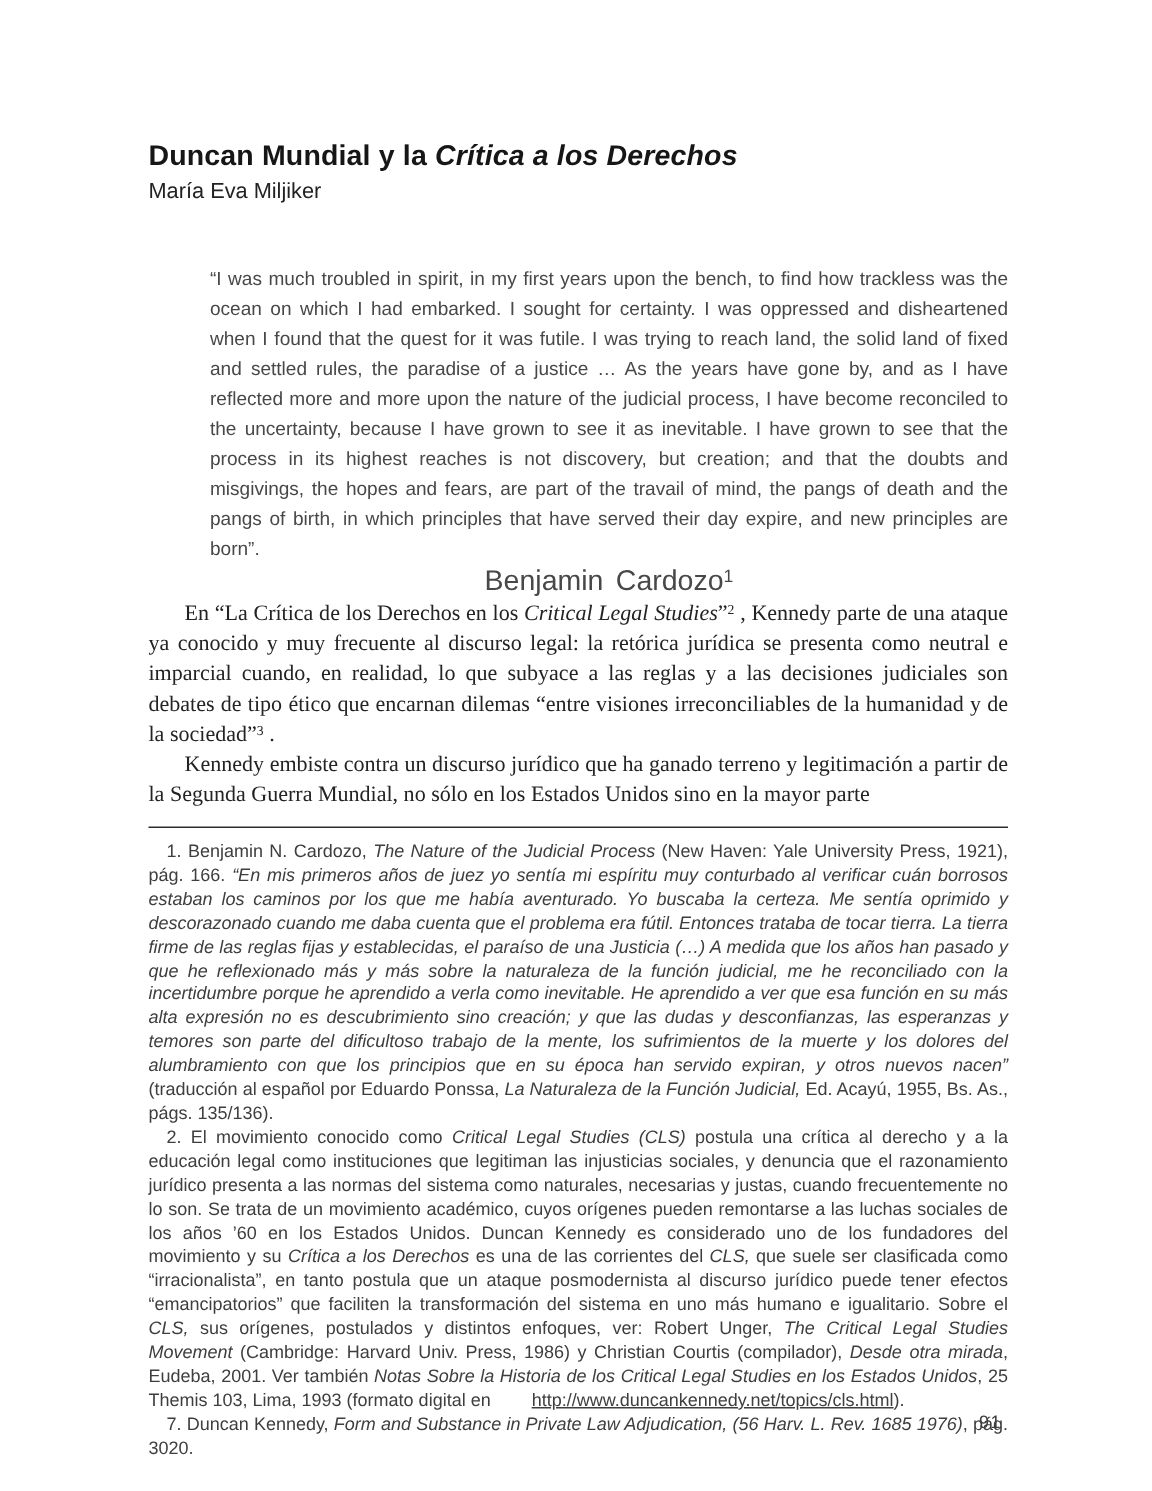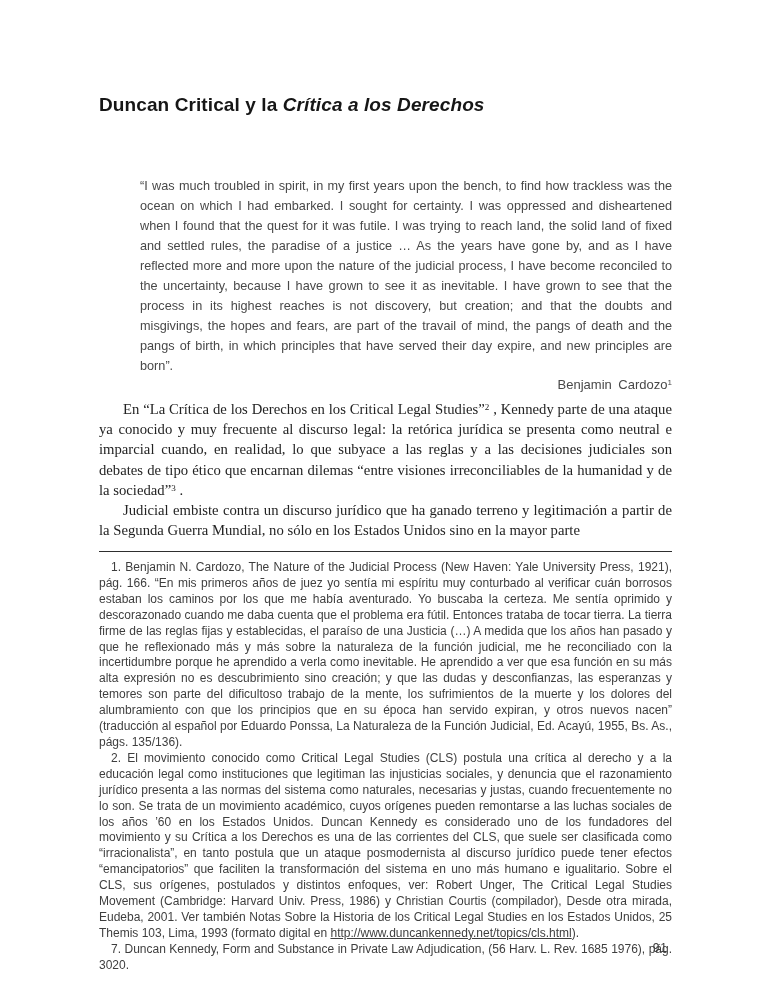--- a/index.html
+++ b/index.html
@@ -29,22 +29,22 @@
   }
   .quote-block { position: absolute; left: 140px; top: 176px; width: 532px; }
   .quote {
     font-size: 12.7px;
     line-height: 20px;
     text-align: justify;
     color: #484848;
   }
   .quote-attrib {
     margin-top: 1px;
-    text-align: right;
-    font-size: 13px;
+    text-align: center;
+    font-size: 19px;
     color: #484848;
     word-spacing: 3px;
   }
   .body-block {
     position: absolute; left: 99px; top: 399px; width: 573px;
     font-family: "Liberation Serif", serif;
     font-size: 14.7px;
     line-height: 20.2px;
     text-align: justify;
     color: #232323;
@@ -53,22 +53,22 @@
   .notes-block { position: absolute; left: 99px; top: 551px; width: 573px; }
   .fn-rule { border: 0; border-top: 1.2px solid #2e2e2e; margin: 0; }
   .footnotes {
     margin-top: 8px;
     font-size: 12px;
     line-height: 15.9px;
     text-align: justify;
     color: #3e3e3e;
   }
   .footnotes p { margin: 0; text-indent: 12px; }
-  .ital, .it { }
-  .un { text-decoration: underline; }
+  .ital, .it { font-style: italic; }
+  .un { text-decoration: underline; margin-left: 24px; }
   sup {
     font-size: 62%;
     line-height: 0;
     vertical-align: baseline;
     position: relative;
     top: -0.45em;
   }
   .page-number {
     position: absolute;
     top: 941px;
@@ -79,31 +79,32 @@
     color: #3e3e3e;
     letter-spacing: 1px;
   }
 </style>
 </head>
 <body>
 
 <div class="page">
 
   <div class="header-block">
-    <h1 class="title"><span>Duncan Critical y la </span><span class="ital">Crítica a los Derechos</span></h1>
+    <h1 class="title"><span>Duncan Mundial y la </span><span class="ital">Crítica a los Derechos</span></h1>
+    <div class="author">María Eva Miljiker</div>
   </div>
 
   <div class="quote-block">
     <div class="quote">“I was much troubled in spirit, in my first years upon the bench, to find how trackless was the ocean on which I had embarked. I sought for certainty. I was oppressed and disheartened when I found that the quest for it was futile. I was trying to reach land, the solid land of fixed and settled rules, the paradise of a justice … As the years have gone by, and as I have reflected more and more upon the nature of the judicial process, I have become reconciled to the uncertainty, because I have grown to see it as inevitable. I have grown to see that the process in its highest reaches is not discovery, but creation; and that the doubts and misgivings, the hopes and fears, are part of the travail of mind, the pangs of death and the pangs of birth, in which principles that have served their day expire, and new principles are born”.</div>
     <div class="quote-attrib"><span>Benjamin Cardozo</span><sup>1</sup></div>
   </div>
 
   <div class="body-block">
     <p><span>En “La Crítica de los Derechos en los </span><span class="it">Critical Legal Studies</span><span>”</span><sup>2</sup><span> , Kennedy parte de una ataque ya conocido y muy frecuente al discurso legal: la retórica jurídica se presenta como neutral e imparcial cuando, en realidad, lo que subyace a las reglas y a las decisiones judiciales son debates de tipo ético que encarnan dilemas “entre visiones irreconciliables de la humanidad y de la sociedad”</span><sup>3</sup><span> .</span></p>
-    <p><span>Judicial embiste contra un discurso jurídico que ha ganado terreno y legitimación a partir de la Segunda Guerra Mundial, no sólo en los Estados Unidos sino en la mayor parte</span></p>
+    <p><span>Kennedy embiste contra un discurso jurídico que ha ganado terreno y legitimación a partir de la Segunda Guerra Mundial, no sólo en los Estados Unidos sino en la mayor parte</span></p>
   </div>
 
   <div class="notes-block">
     <hr class="fn-rule">
     <div class="footnotes">
       <p><span>1. Benjamin N. Cardozo, </span><span class="it">The Nature of the Judicial Process</span><span> (New Haven: Yale University Press, 1921), pág. 166. </span><span class="it">“En mis primeros años de juez yo sentía mi espíritu muy conturbado al verificar cuán borrosos estaban los caminos por los que me había aventurado. Yo buscaba la certeza. Me sentía oprimido y descorazonado cuando me daba cuenta que el problema era fútil. Entonces trataba de tocar tierra. La tierra firme de las reglas fijas y establecidas, el paraíso de una Justicia (…) A medida que los años han pasado y que he reflexionado más y más sobre la naturaleza de la función judicial, me he reconciliado con la incertidumbre porque he aprendido a verla como inevitable. He aprendido a ver que esa función en su más alta expresión no es descubrimiento sino creación; y que las dudas y desconfianzas, las esperanzas y temores son parte del dificultoso trabajo de la mente, los sufrimientos de la muerte y los dolores del alumbramiento con que los principios que en su época han servido expiran, y otros nuevos nacen”</span><span> (traducción al español por Eduardo Ponssa, </span><span class="it">La Naturaleza de la Función Judicial,</span><span> Ed. Acayú, 1955, Bs. As., págs. 135/136).</span></p>
       <p><span>2. El movimiento conocido como </span><span class="it">Critical Legal Studies (CLS)</span><span> postula una crítica al derecho y a la educación legal como instituciones que legitiman las injusticias sociales, y denuncia que el razonamiento jurídico presenta a las normas del sistema como naturales, necesarias y justas, cuando frecuentemente no lo son. Se trata de un movimiento académico, cuyos orígenes pueden remontarse a las luchas sociales de los años ’60 en los Estados Unidos. Duncan Kennedy es considerado uno de los fundadores del movimiento y su </span><span class="it">Crítica a los Derechos</span><span> es una de las corrientes del </span><span class="it">CLS,</span><span> que suele ser clasificada como “irracionalista”, en tanto postula que un ataque posmodernista al discurso jurídico puede tener efectos “emancipatorios” que faciliten la transformación del sistema en uno más humano e igualitario.  Sobre el </span><span class="it">CLS,</span><span> sus orígenes, postulados y distintos enfoques, ver: Robert Unger, </span><span class="it">The Critical Legal Studies Movement</span><span> (Cambridge: Harvard Univ. Press, 1986) y Christian Courtis (compilador), </span><span class="it">Desde otra mirada</span><span>, Eudeba, 2001. Ver también </span><span class="it">Notas Sobre la Historia de los Critical Legal Studies en los Estados Unidos</span><span>, 25 Themis 103, Lima, 1993 (formato digital en </span><span class="un">http://www.duncankennedy.net/topics/cls.html</span><span>).</span></p>
       <p><span>7. Duncan Kennedy, </span><span class="it">Form and Substance in Private Law Adjudication, (56 Harv. L. Rev. 1685 1976)</span><span>, pág. 3020.</span></p>
     </div>
   </div>

